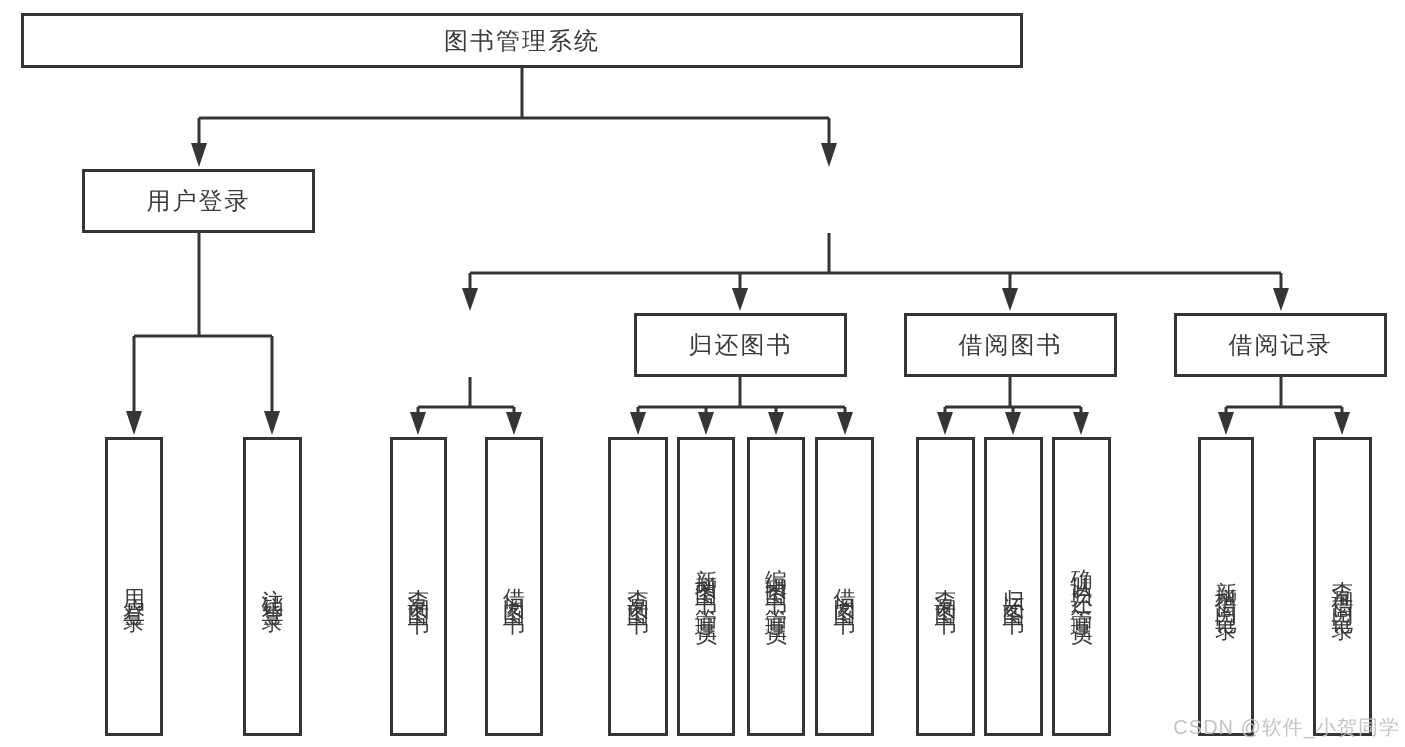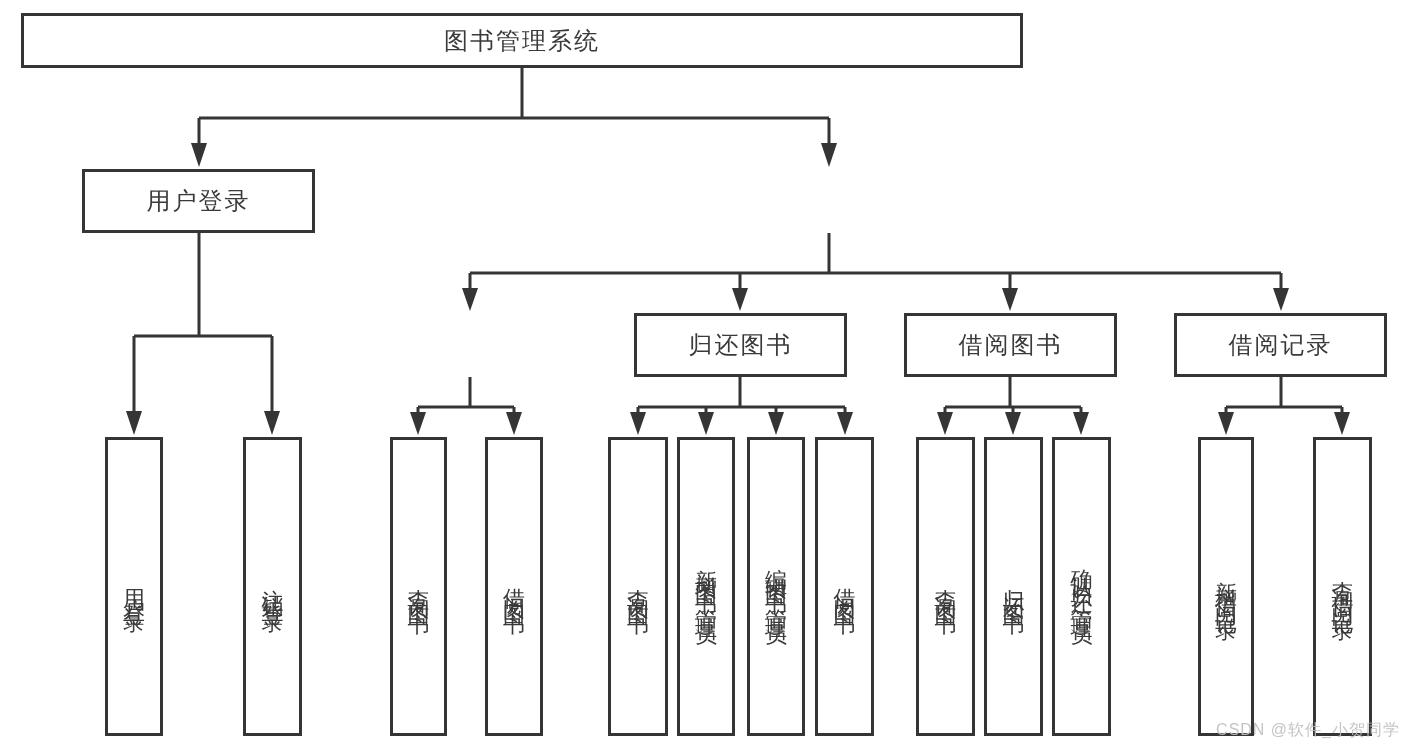--- a/index.html
+++ b/index.html
@@ -32,21 +32,21 @@
   .node.v span {
     writing-mode: vertical-rl;
     font-size: 22px;
     letter-spacing: 8px;
     line-height: 1;
   }
   .watermark {
     position: absolute;
     right: 5px;
     bottom: 6px;
-    font-size: 16px;
+    font-size: 20px;
     letter-spacing: 1px;
     color: rgba(194, 193, 193, 0.95);
     z-index: 5;
     font-family: "Liberation Sans", sans-serif;
   }
 </style>
 </head>
 <body>
 
 <div class="canvas">

